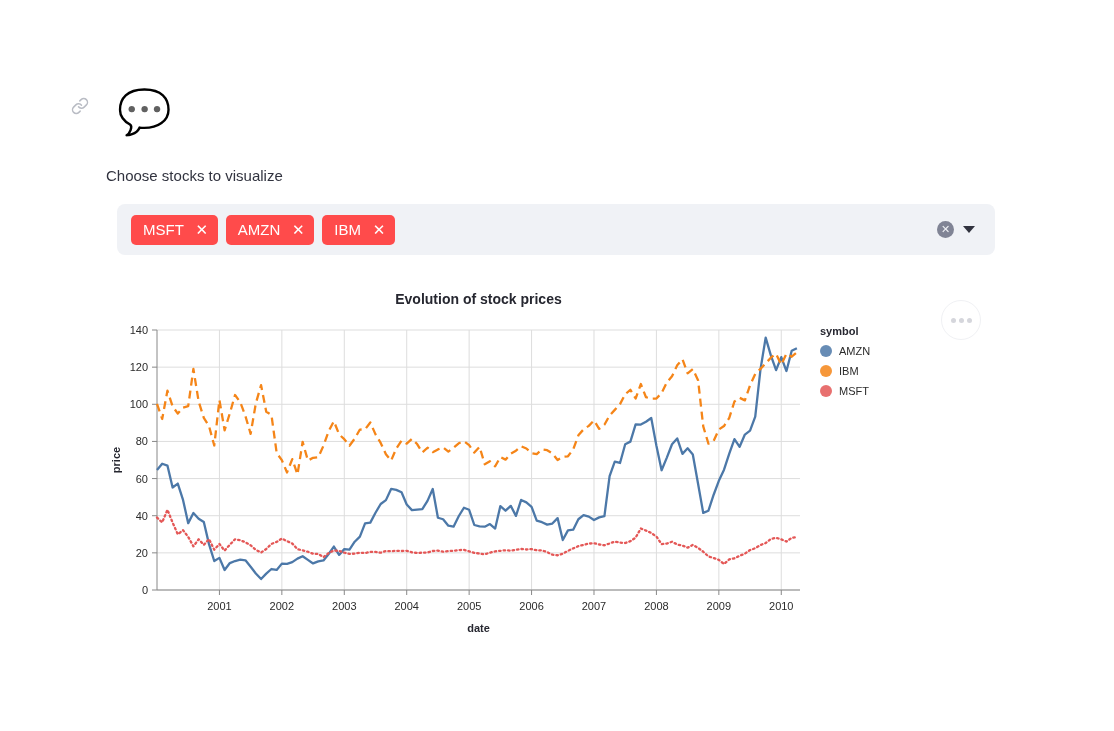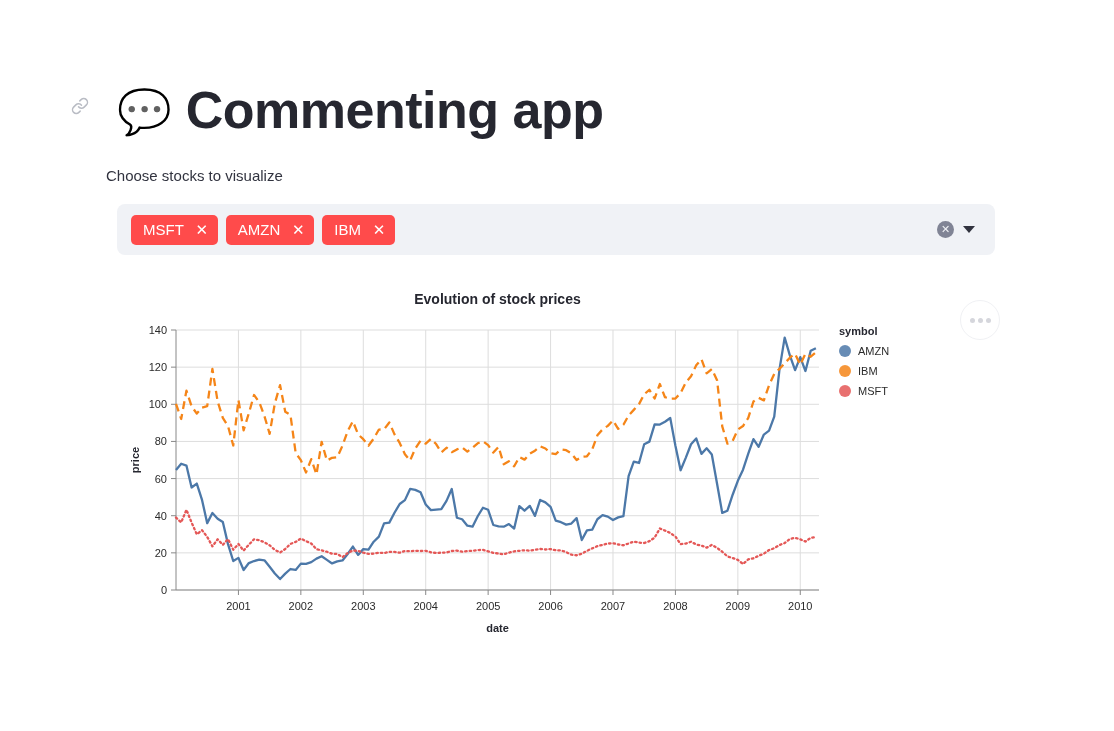--- a/index.html
+++ b/index.html
@@ -138,21 +138,21 @@
     height: 0;
     border-left: 6px solid transparent;
     border-right: 6px solid transparent;
     border-top: 7px solid #31333f;
     cursor: pointer;
   }
 
   
   .chart-block {
     position: absolute;
-    left: 123px;
+    left: 104px;
     top: 282px;
     width: 878px;
     height: 380px;
   }
   .chart-menu-btn {
     position: absolute;
     right: 1px;
     top: 18px;
     width: 38px;
     height: 38px;
@@ -186,21 +186,20 @@
   <div class="content">
 
     <div class="title-row">
       <span class="anchor-link">
         <svg width="18" height="18" viewBox="0 0 24 24" fill="none" stroke="currentColor" stroke-width="2" stroke-linecap="round" stroke-linejoin="round">
           <path d="M10 13a5 5 0 0 0 7.54.54l3-3a5 5 0 0 0-7.07-7.07l-1.72 1.71"></path>
           <path d="M14 11a5 5 0 0 0-7.54-.54l-3 3a5 5 0 0 0 7.07 7.07l1.71-1.71"></path>
         </svg>
       </span>
       <span class="balloon-icon">💬</span>
-      <h1 class="page-title">Commenting app</h1>
     </div>
 
     <div class="ms-label">Choose stocks to visualize</div>
 
     <div class="ms-box">
       <div class="ms-tags">
         <span class="ms-tag">
           <span>MSFT</span>
           <span class="ms-tag-x">✕</span>
         </span>

